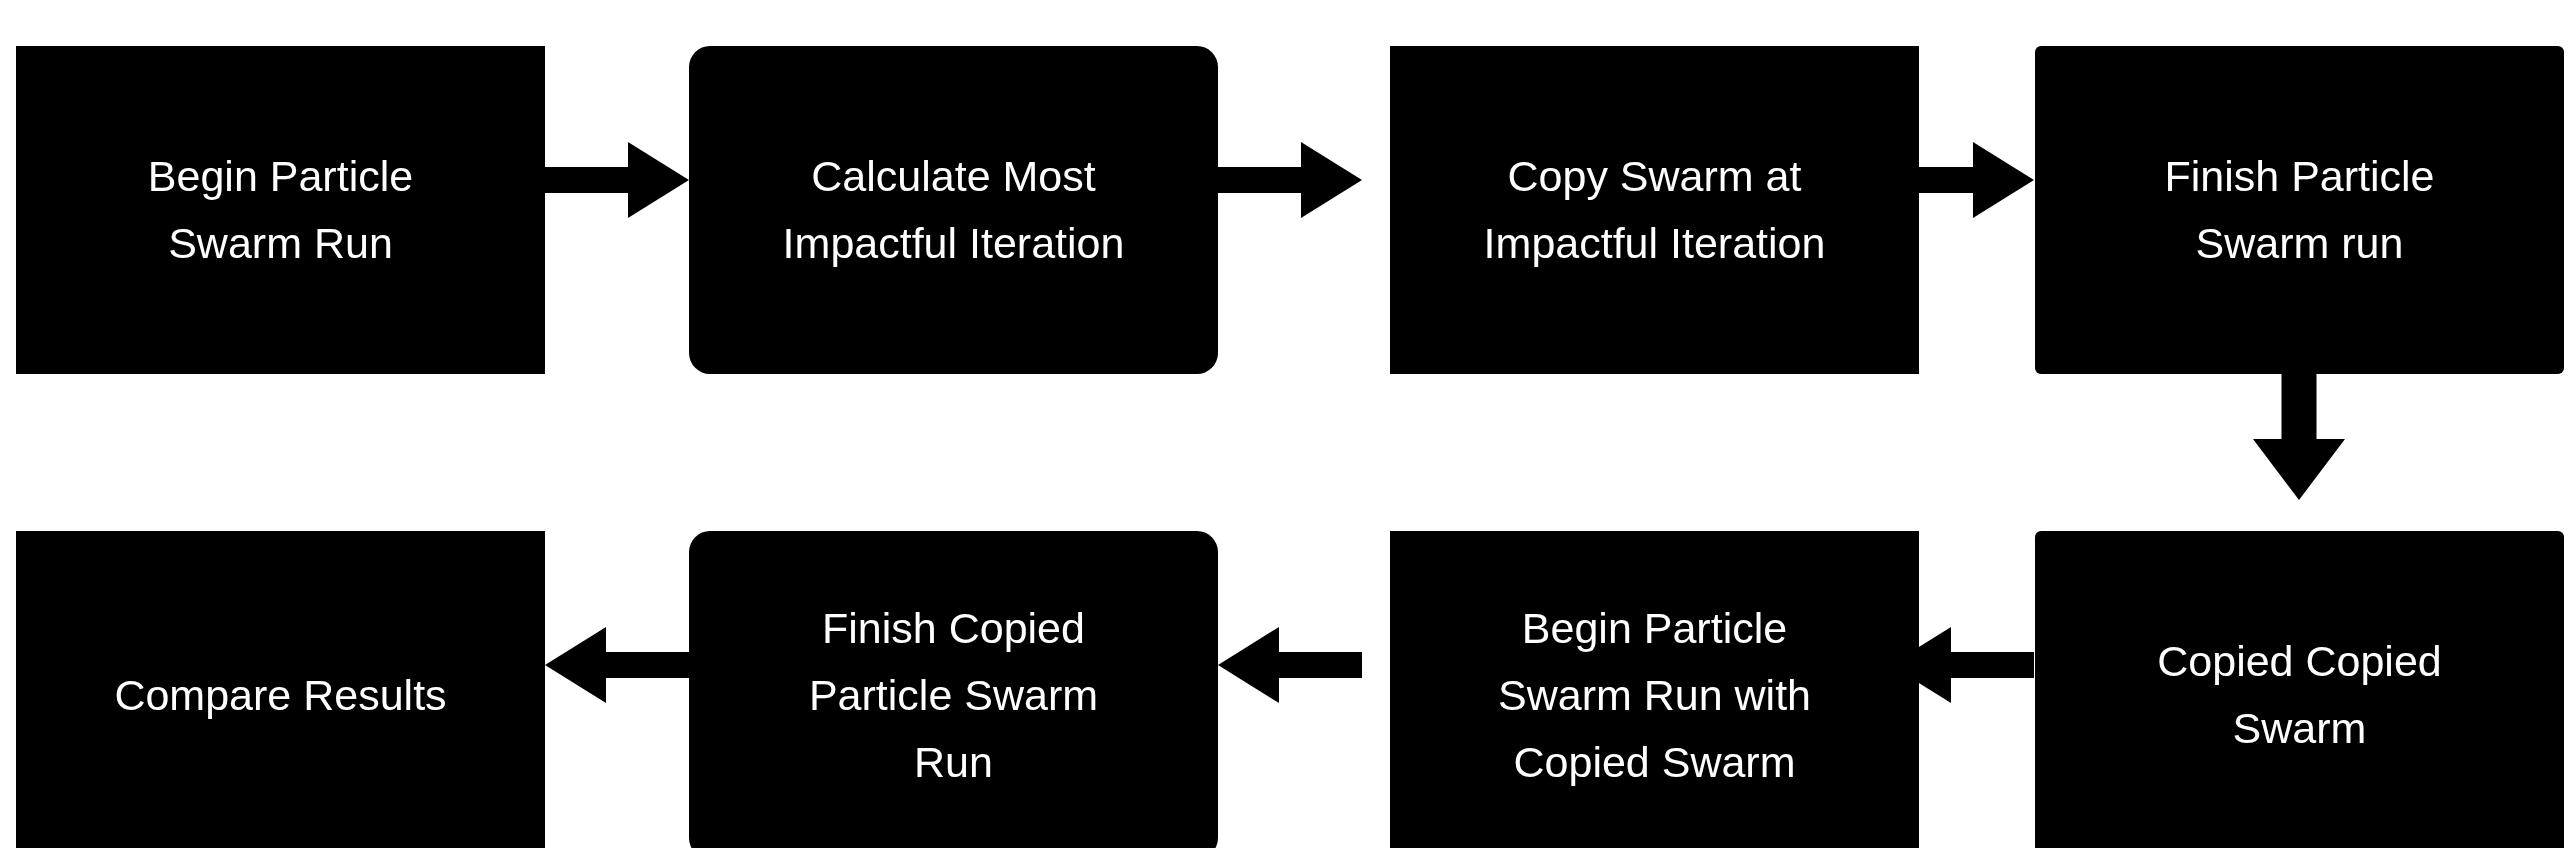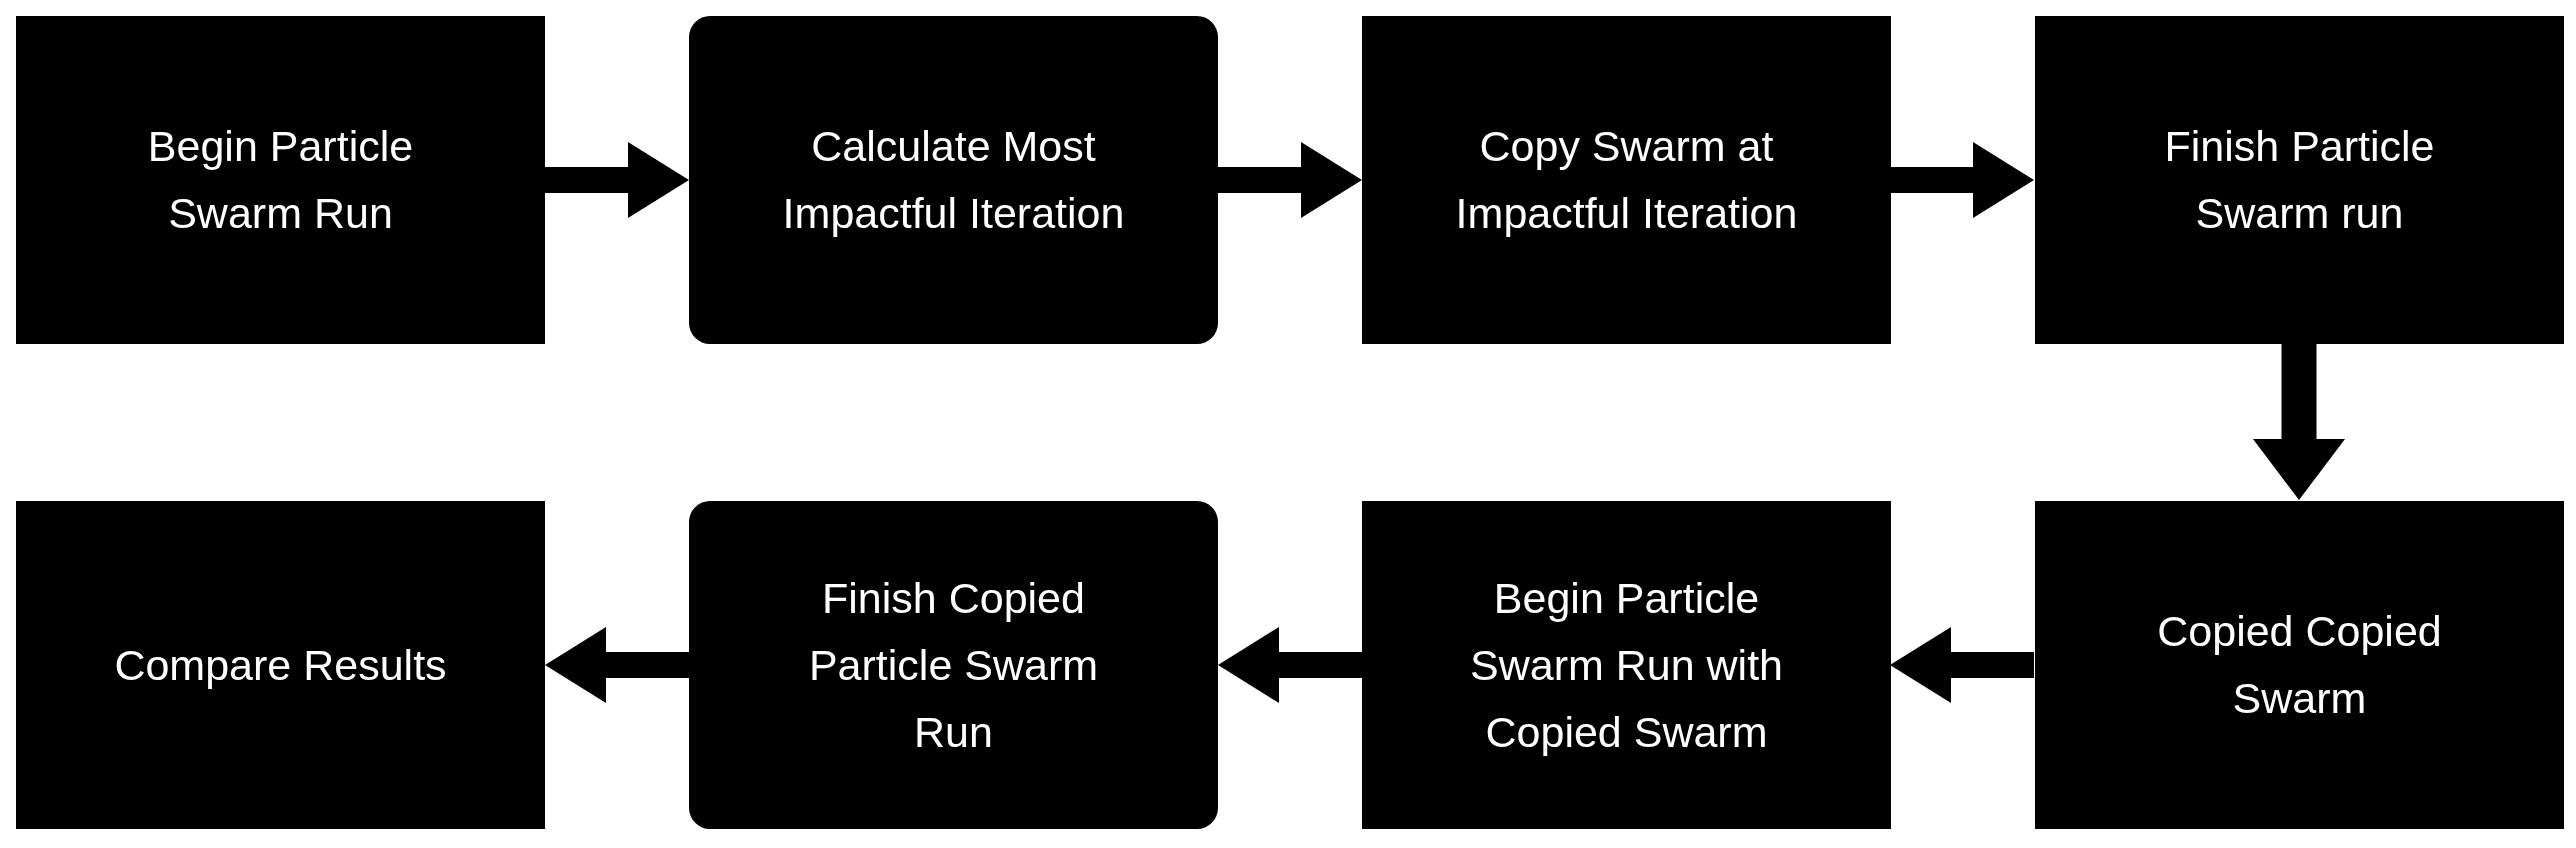--- a/index.html
+++ b/index.html
@@ -29,28 +29,29 @@
     background: var(--node-bg);
     color: var(--node-text);
     display: flex;
     align-items: center;
     justify-content: center;
     text-align: center;
     font-size: 43px;
     line-height: 67px;
     white-space: pre-line;
     padding: 0 12px;
+    margin-top: 30px;
   }
   
   .r1 { top: 16px; }
   .r2 { top: 501px; }
   .c1 { left: 16px; }
   .c2 { left: 689px; border-radius: 21px; }
-  .c3 { left: 1362px; }
-  .c4 { left: 2035px; }
+  .c3 { left: 1390px; }
+  .c4 { left: 2035px; border-radius: 6px; }
 
   
   .arrow-h {
     position: absolute;
     width: 144px;
     height: 88px;
   }
   .arrow-h .shaft {
     position: absolute;
     top: 50%;

